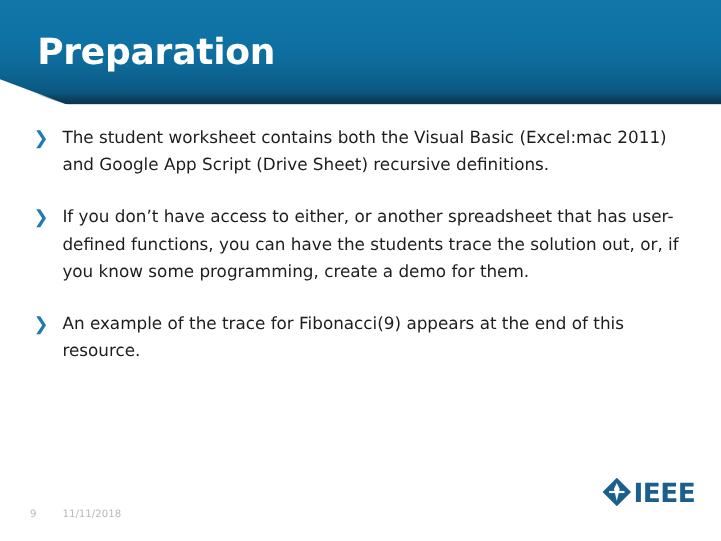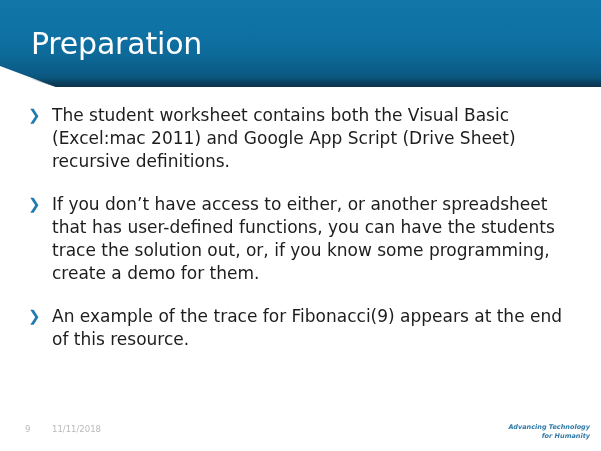--- a/index.html
+++ b/index.html
@@ -41,21 +41,21 @@
     background: linear-gradient(180deg, rgba(8,58,86,0.0) 0%, rgba(7,48,72,0.55) 60%, rgba(10,45,66,0.75) 100%);
     -webkit-clip-path: polygon(0 0, 601px 0, 601px 9px, 56px 9px, 28px 0);
     clip-path: polygon(0 0, 601px 0, 601px 9px, 56px 9px, 28px 0);
     pointer-events: none;
   }
   .slide-title {
     position: absolute;
     left: 31px;
     top: 26px;
     font-size: 30px;
-    font-weight: normal;
+    font-weight: bold;
     color: #ffffff;
     letter-spacing: -0.2px;
     font-family: "DejaVu Sans", sans-serif;
     white-space: nowrap;
   }
 
   
   .body {
     position: absolute;
     left: 28px;
@@ -73,21 +73,21 @@
     width: 24px;
     padding-top: 4px;
     line-height: 1;
     color: #1f7bb0;
     font-size: 15px;
     font-weight: bold;
     font-family: "DejaVu Sans", sans-serif;
   }
   .bullet-text {
     flex: 1 1 auto;
-    font-size: 17px;
+    font-size: 14px;
     line-height: 23px;
     color: #1d1d1d;
     font-family: "DejaVu Sans", sans-serif;
   }
 
   
   .footer-num {
     position: absolute;
     left: 25px;
     top: 424px;
@@ -168,19 +168,25 @@
       <span class="bullet-marker">❯</span>
       <span class="bullet-text">An example of the trace for Fibonacci(9) appears at the end of this resource.</span>
     </div>
 
   </div>
 
   <div class="footer-num">9</div>
   <div class="footer-date">11/11/2018</div>
 
   <div class="ieee-logo">
-    <div class="ieee-tag">
-      <div>Advancing Technology</div>
-      <div>for Humanity</div>
+    <div class="ieee-mark">
+      <span>
+        <svg width="24" height="24" viewBox="0 0 24 24" aria-hidden="true">
+          <rect x="3.6" y="3.6" width="16.8" height="16.8" transform="rotate(45 12 12)" fill="#1b5f8c"></rect>
+          <path d="M12 4.6 L14.4 9.4 L12 19.4 L9.6 9.4 Z" fill="#ffffff"></path>
+          <rect x="5.6" y="11.1" width="12.8" height="1.8" fill="#ffffff"></rect>
+        </svg>
+      </span>
+      <span class="ieee-word">IEEE</span>
     </div>
   </div>
 
 </div>
 
 </body></html>

